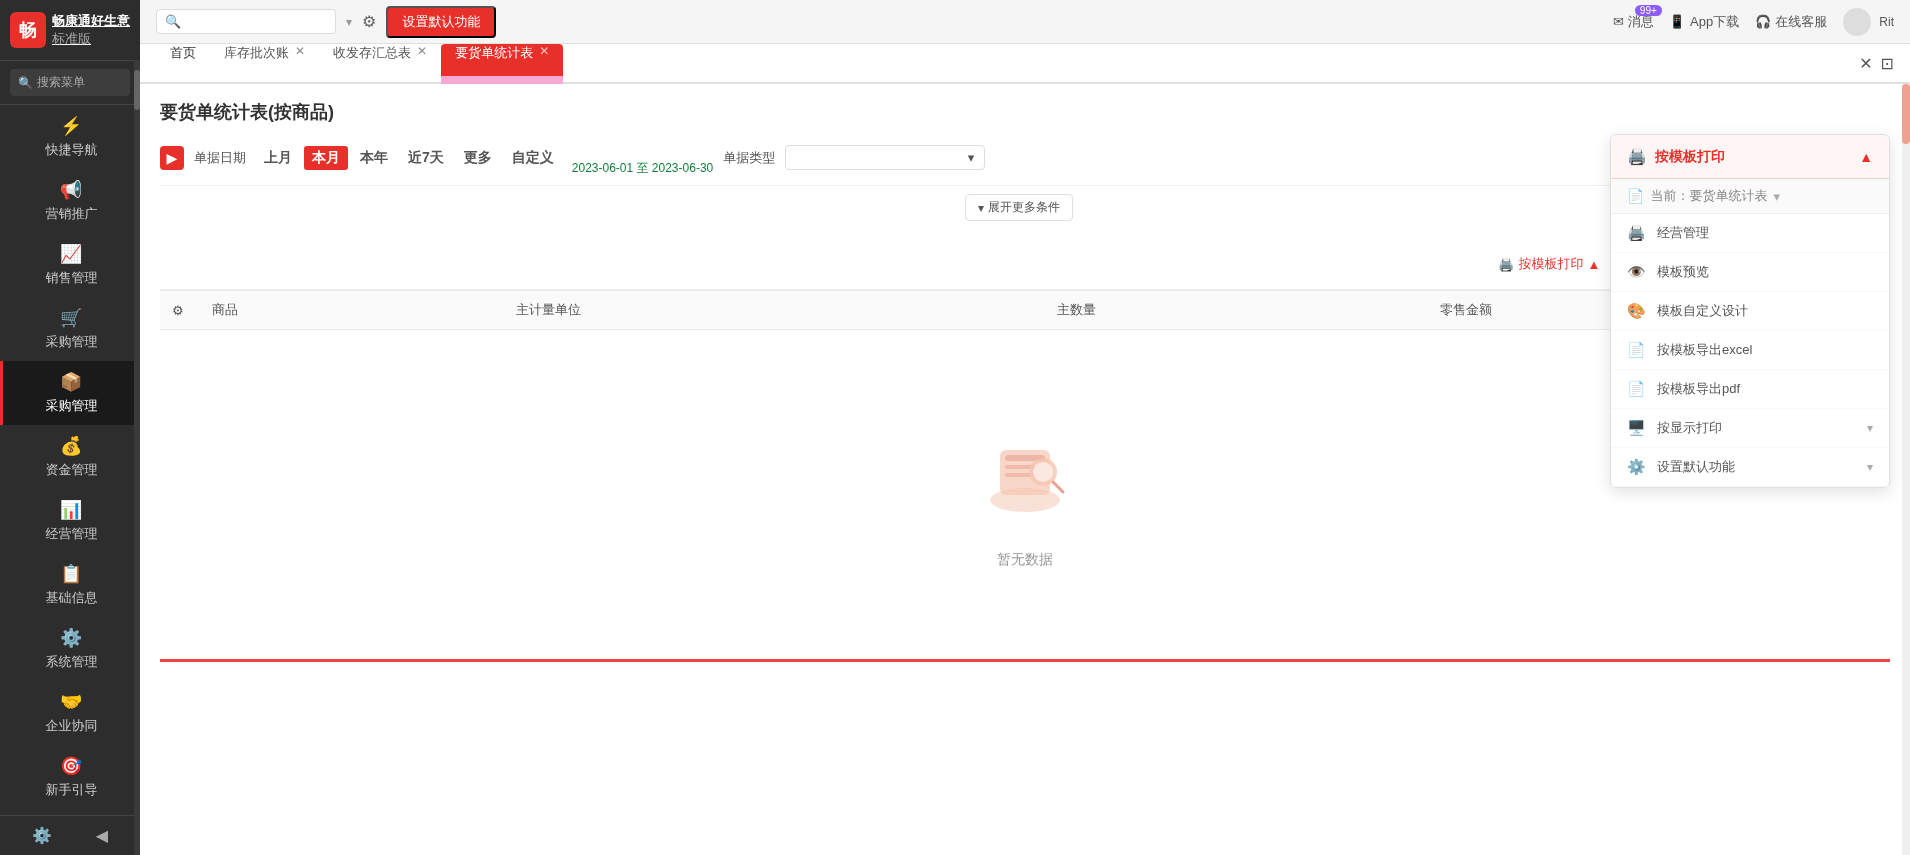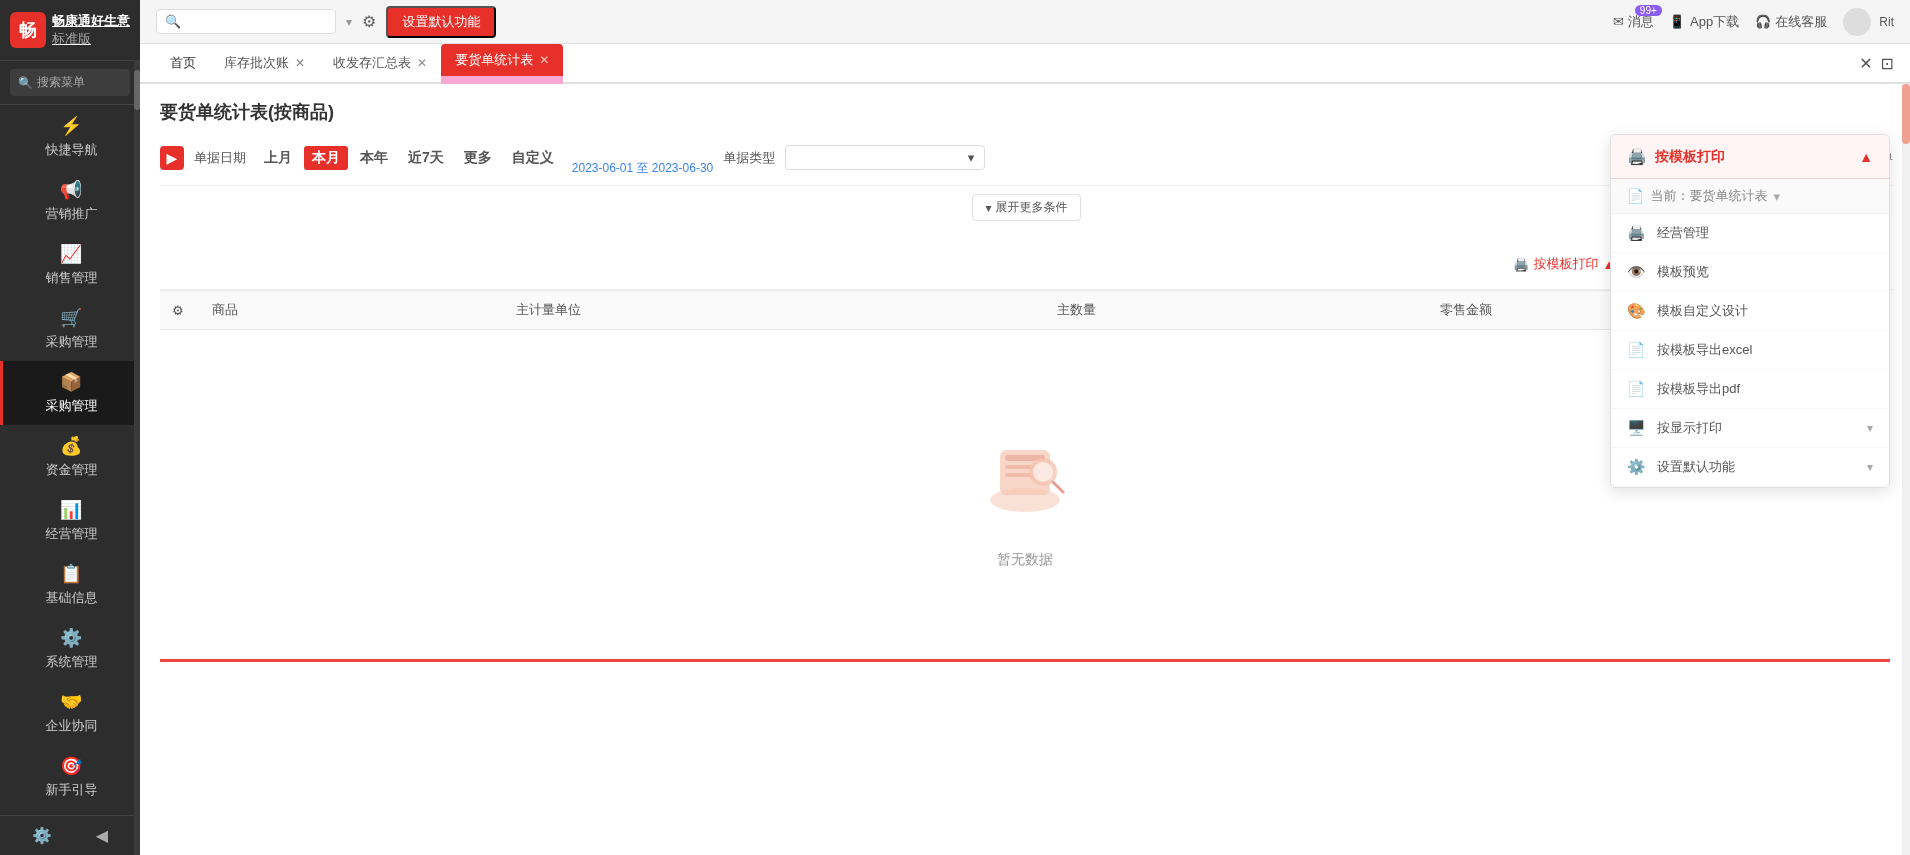--- a/index.html
+++ b/index.html
@@ -212,21 +212,20 @@
       background: white;
       display: flex;
       align-items: center;
       padding: 0 16px;
       border-bottom: 2px solid #e0e0e0;
       height: 40px;
       gap: 0;
     }
     .tab {
       display: flex;
-      align-items: center;
       padding: 0 14px;
       height: 40px;
       font-size: 13px;
       cursor: pointer;
       color: #555;
       gap: 6px;
       border-bottom: 2px solid transparent;
       margin-bottom: -2px;
       white-space: nowrap;
     }
@@ -257,21 +256,21 @@
     
     .content {
       flex: 1;
       background: white;
       overflow: auto;
       position: relative;
     }
 
     
     .page-header {
-      padding: 16px 17px 0 20px;
+      padding: 16px 32px 0 20px;
     }
     .page-title {
       font-size: 18px;
       font-weight: bold;
       color: #333;
       margin-bottom: 14px;
     }
 
     
     .filter-bar {
@@ -311,21 +310,21 @@
       cursor: pointer;
       color: #555;
       font-weight: bold;
     }
     .pill.active {
       background: #e8302a;
       color: white;
     }
     .date-range {
       font-size: 12px;
-      color: #3b82f6;
+      color: #15803d;
       margin-top: 22px;
     }
     .filter-type-select {
       display: flex;
       align-items: center;
       border: 1px solid #ddd;
       border-radius: 4px;
       padding: 4px 10px;
       font-size: 13px;
       color: #555;

